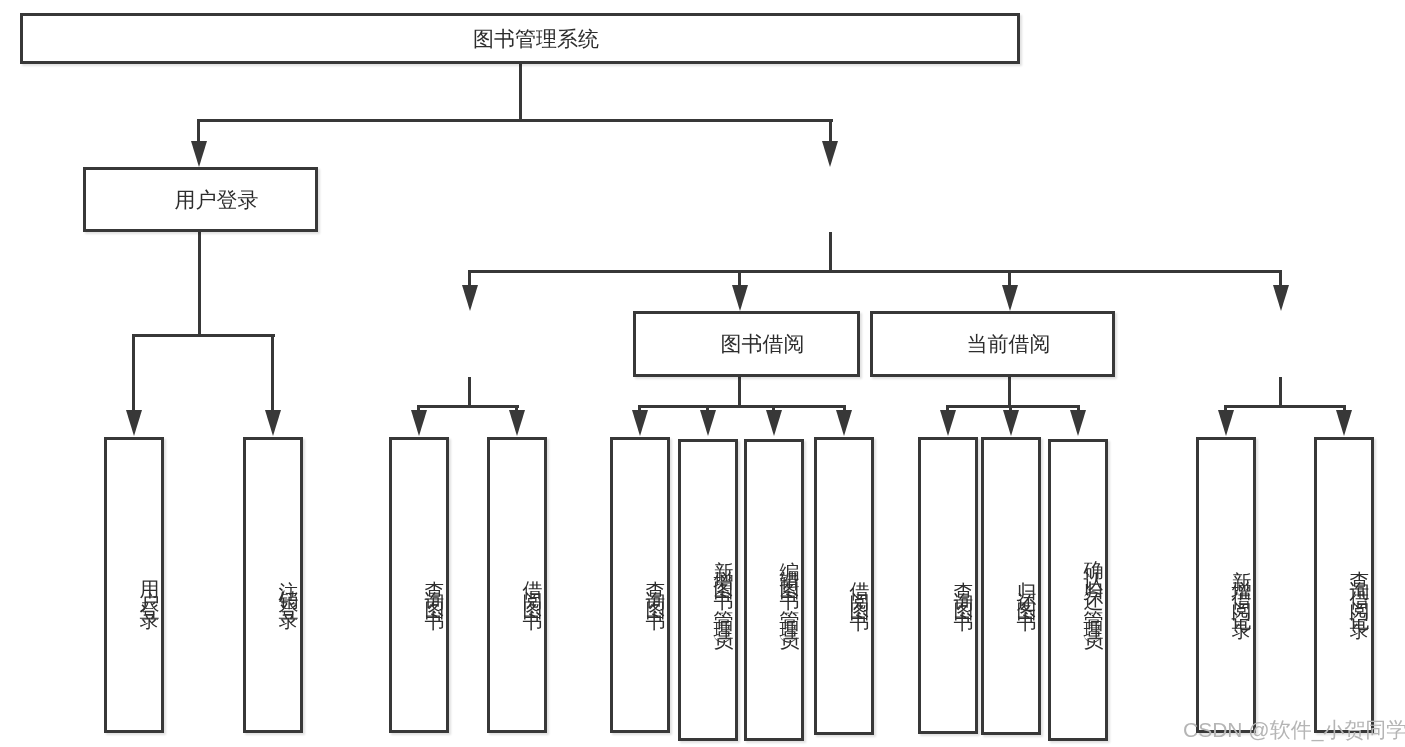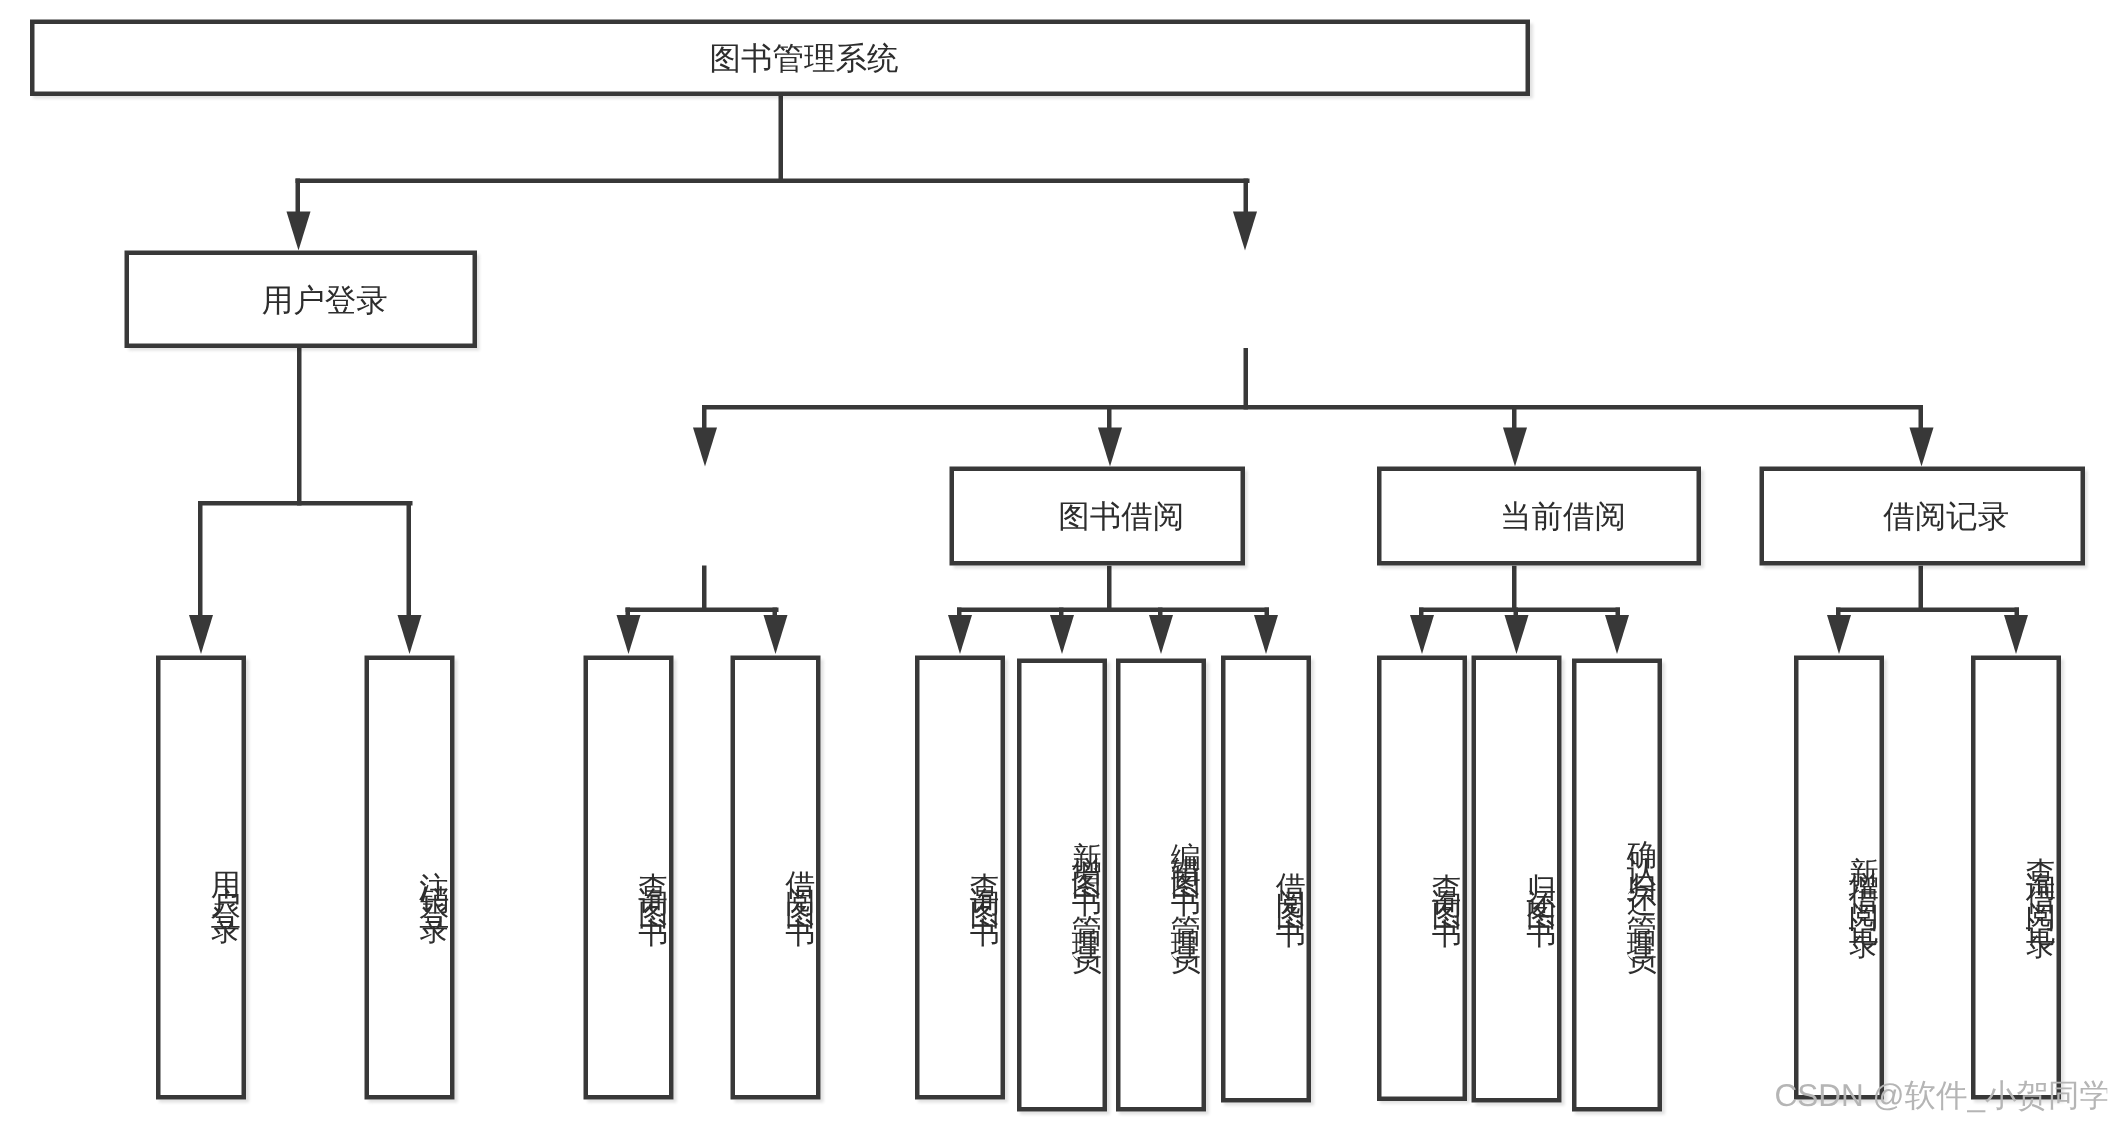--- a/index.html
+++ b/index.html
@@ -95,28 +95,25 @@
   <div class="arrow" style="left:1336px;top:410px;"></div>
 
   <div class="node" style="left:20px;top:13px;width:1000px;height:51px;">
     <span>图书管理系统</span>
   </div>
 
   <div class="node" style="left:83px;top:167px;width:235px;height:65px;">
     <span>用户登录</span>
   </div>
 
-  <div class="node" style="left:633px;top:311px;width:197px;height:66px;">
+  <div class="node" style="left:633px;top:311px;width:227px;height:66px;">
     <span>图书借阅</span>
   </div>
-  <div class="node" style="left:918px;top:311px;width:216px;height:66px;text-align:center;">
+  <div class="node" style="left:870px;top:311px;width:245px;height:66px;text-align:center;">
     <span>当前借阅</span>
-  </div>
-  <div class="node" style="left:1173px;top:311px;width:217px;height:66px;">
-    <span>借阅记录</span>
   </div>
 
   <div class="node vnode" style="left:104px;top:437px;width:60px;height:296px;">
     <span>用户登录</span>
   </div>
   <div class="node vnode" style="left:243px;top:437px;width:60px;height:296px;">
     <span>注销登录</span>
   </div>
 
   <div class="node vnode" style="left:389px;top:437px;width:60px;height:296px;">

